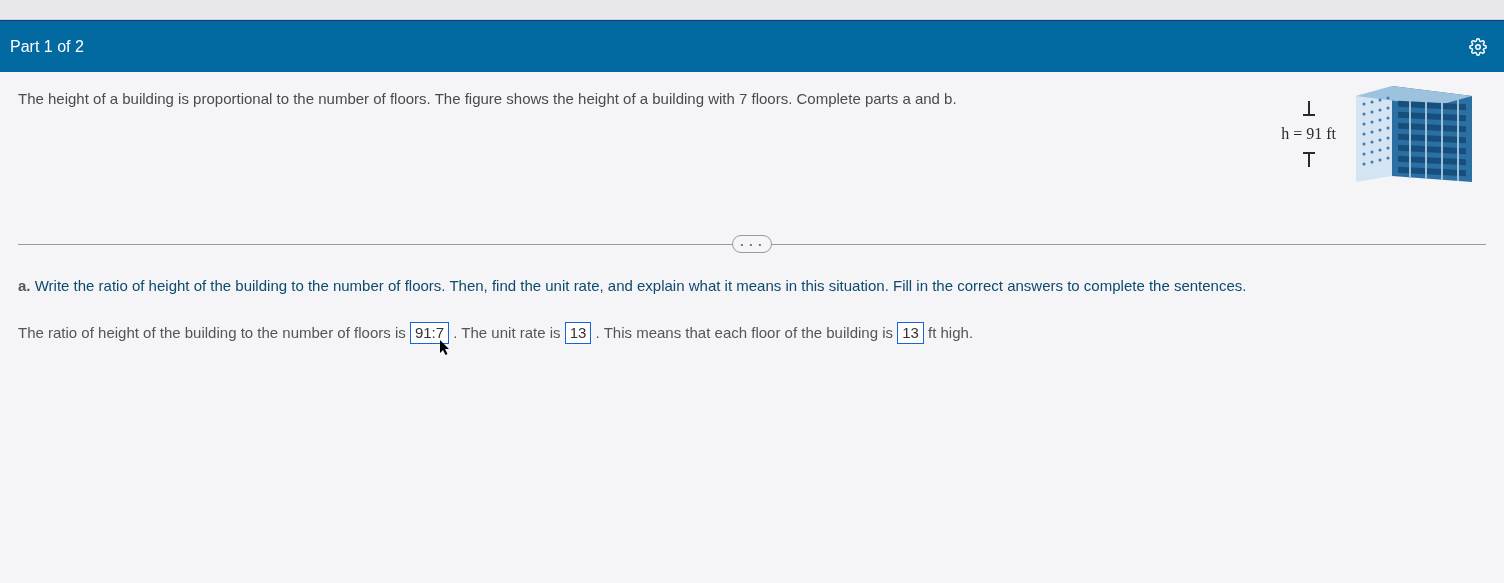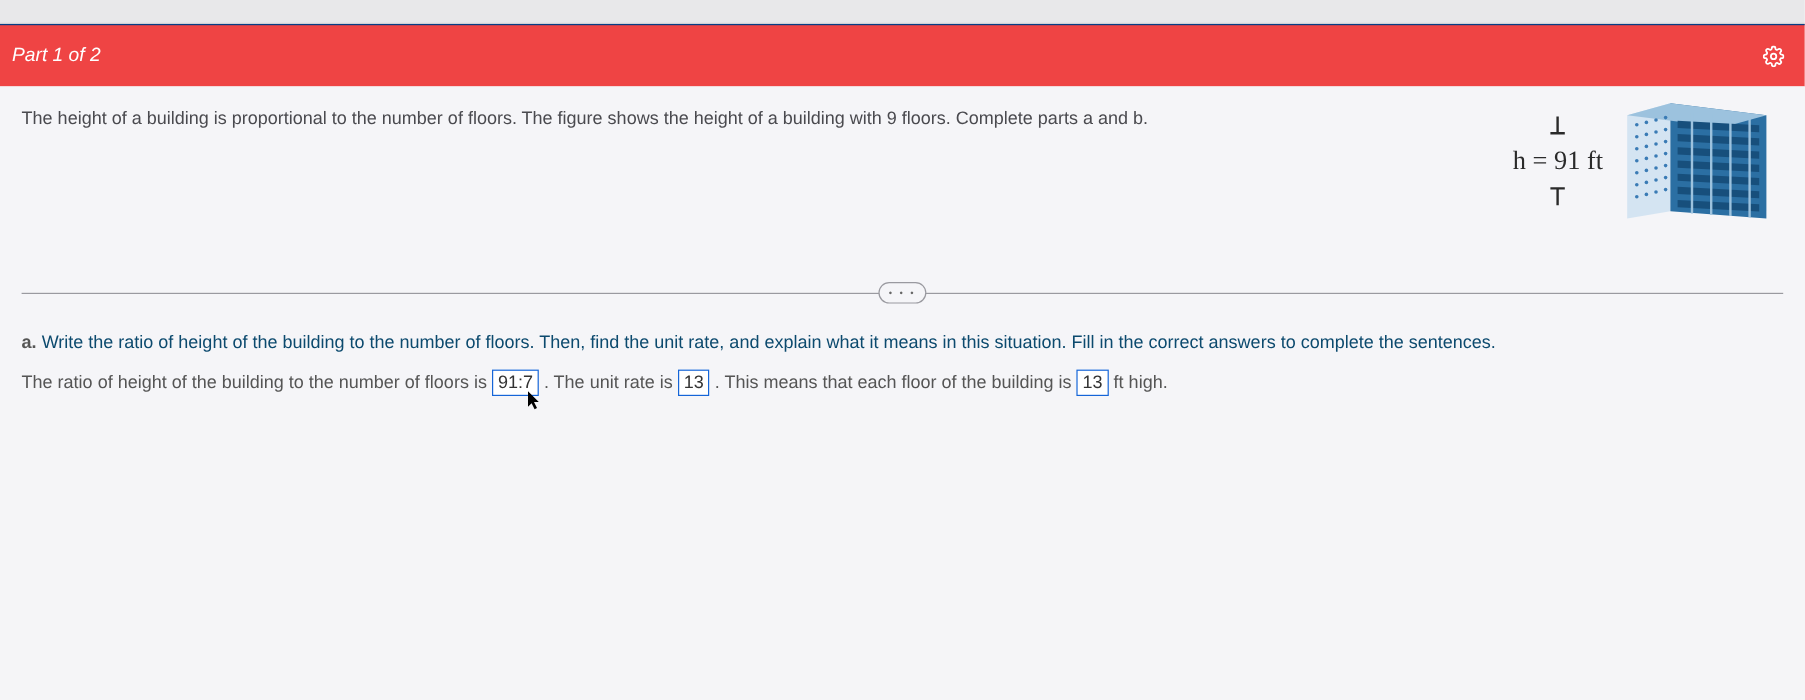--- a/index.html
+++ b/index.html
@@ -11,30 +11,29 @@
       overflow: hidden;
       font-size: 15px;
       color: #555;
     }
     .top-sliver {
       height: 20px;
       background: #e8e8ea;
       border-bottom: 1px solid #d0d0d5;
     }
     .part-header {
-      background: #ef4444;
+      background: #0369a1;
       color: #fff;
       height: 52px;
       display: flex;
       align-items: center;
       padding: 0 16px 0 10px;
       font-size: 16px;
       justify-content: space-between;
       border-top: 1px solid #073e85;
-      font-style: italic;
     }
     .gear-icon {
       width: 20px; height: 20px;
       display: inline-flex; align-items: center; justify-content: center;
       cursor: pointer;
       color: #fff;
     }
     .content {
       padding: 14px 18px 0 18px;
       background: #f5f5f8;
@@ -59,21 +58,21 @@
     }
     .bracket-col {
       display: flex;
       flex-direction: column;
       align-items: center;
       font-family: serif;
       color: #2a2a2a;
       gap: 2px;
     }
     .h-label {
-      font-size: 22px;
+      font-size: 16px;
       color: #2a2a2a;
       white-space: nowrap;
       margin: 6px 0;
       text-align: right;
     }
     .building {
       position: relative;
       width: 130px;
       height: 100px;
     }
@@ -103,21 +102,21 @@
       letter-spacing: 2px;
       font-size: 8px;
       cursor: pointer;
     }
     .part-a {
       margin-top: 28px;
       line-height: 1.7;
       color: #555;
     }
     .sentence-row {
-      margin-top: 6px;
+      margin-top: 20px;
       line-height: 1.9;
       color: #555;
     }
     .answer-box {
       display: inline-block;
       border: 1px solid #1565d8;
       padding: 0 4px;
       color: #333;
       background: #fff;
       font-size: 15px;
@@ -142,21 +141,21 @@
   <span class="gear-icon">
     <svg viewBox="0 0 24 24" width="18" height="18" fill="none" stroke="currentColor" stroke-width="2">
       <circle cx="12" cy="12" r="3"></circle>
       <path d="M19.4 15a1.7 1.7 0 0 0 .34 1.87l.06.06a2 2 0 1 1-2.83 2.83l-.06-.06a1.7 1.7 0 0 0-1.87-.34 1.7 1.7 0 0 0-1 1.56V21a2 2 0 1 1-4 0v-.09a1.7 1.7 0 0 0-1.11-1.56 1.7 1.7 0 0 0-1.87.34l-.06.06a2 2 0 1 1-2.83-2.83l.06-.06a1.7 1.7 0 0 0 .34-1.87 1.7 1.7 0 0 0-1.56-1H3a2 2 0 1 1 0-4h.09a1.7 1.7 0 0 0 1.56-1.11 1.7 1.7 0 0 0-.34-1.87l-.06-.06a2 2 0 1 1 2.83-2.83l.06.06a1.7 1.7 0 0 0 1.87.34H9a1.7 1.7 0 0 0 1-1.56V3a2 2 0 1 1 4 0v.09a1.7 1.7 0 0 0 1 1.56 1.7 1.7 0 0 0 1.87-.34l.06-.06a2 2 0 1 1 2.83 2.83l-.06.06a1.7 1.7 0 0 0-.34 1.87V9a1.7 1.7 0 0 0 1.56 1H21a2 2 0 1 1 0 4h-.09a1.7 1.7 0 0 0-1.56 1z"></path>
     </svg>
   </span>
 </div>
 
 <div class="content">
   <div class="problem-top">
-    <div class="problem-text">The height of a building is proportional to the number of floors. The figure shows the height of a building with 9 floors. Complete parts a and b.</div>
+    <div class="problem-text">The height of a building is proportional to the number of floors. The figure shows the height of a building with 7 floors. Complete parts a and b.</div>
     <div class="figure-area">
       <div class="bracket-col">
         <svg width="16" height="18">
             <path d="M2 16 H14 M8 16 V2" stroke="#2a2a2a" stroke-width="2" fill="none"></path>
           </svg>
         <div class="h-label">h = 91 ft</div>
         <svg width="16" height="18">
             <path d="M2 2 H14 M8 2 V16" stroke="#2a2a2a" stroke-width="2" fill="none"></path>
           </svg>
       </div>

